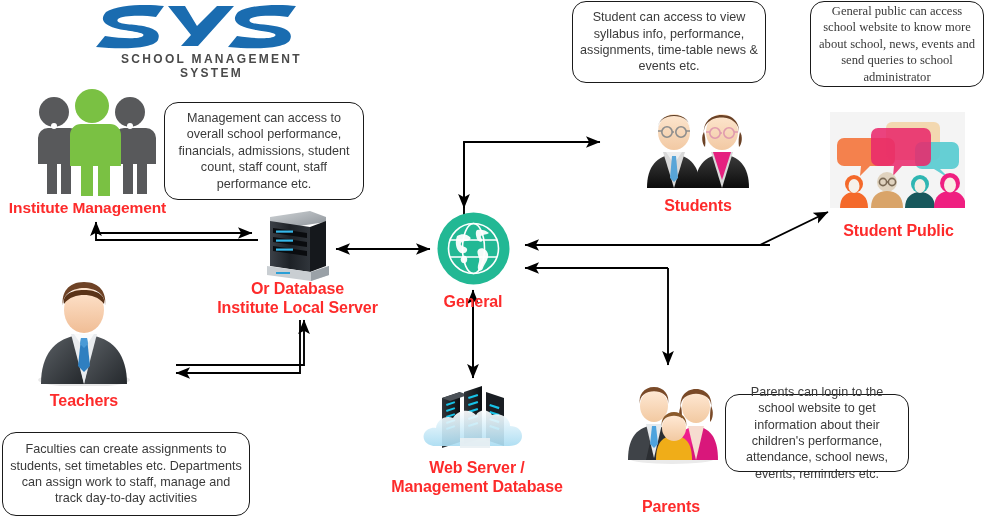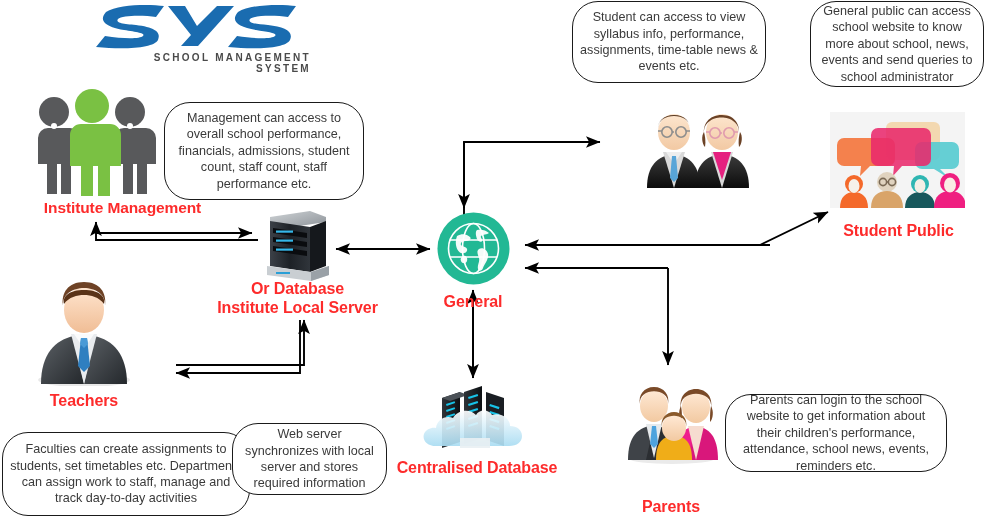--- a/index.html
+++ b/index.html
@@ -2,38 +2,38 @@
 <html><head>
 <meta charset="utf-8">
 <style>
   html,body{margin:0;padding:0;background:#ffffff;}
   body{width:985px;height:517px;position:relative;overflow:hidden;
        font-family:"Liberation Sans","DejaVu Sans",sans-serif;}
   .stage{position:absolute;left:0;top:0;width:985px;height:517px;}
 
   
   .callout{position:absolute;box-sizing:border-box;border:1.6px solid #1a1a1a;
-           border-radius:26px;background:#fff;color:#3a3a3a;
+           border-radius:14px;background:#fff;color:#3a3a3a;
            font-size:12.6px;line-height:16.4px;text-align:center;
            display:flex;align-items:center;justify-content:center;padding:5px 7px;}
   .callout span{display:block;width:100%;}
 
   
   .nodelabel{position:absolute;color:#fd2b2b;font-weight:bold;font-size:15.5px;
              line-height:18.5px;text-align:center;letter-spacing:-0.1px;}
   .nodelabel.big{font-size:16px;}
 
   
   svg.arrows{position:absolute;left:0;top:0;width:985px;height:517px;overflow:visible;}
 
   
   .logo{position:absolute;left:88px;top:2px;width:215px;height:70px;}
   .logo .sms{position:absolute;left:0;top:0;width:215px;height:48px;}
-  .logo .tag{position:absolute;left:8px;top:50px;width:215px;text-align:right;
-             color:#4a4a4a;font-size:10px;font-weight:bold;letter-spacing:2.3px;}
+  .logo .tag{position:absolute;left:16px;top:50px;width:215px;text-align:center;
+             color:#4a4a4a;font-size:12px;font-weight:bold;letter-spacing:2.3px;}
 
   
   .icon{position:absolute;}
 </style>
 </head>
 <body>
 
 <div class="stage">
 
   <div class="logo">
@@ -95,21 +95,21 @@
       <g fill="#7ac143">
         <circle cx="74" cy="18" r="17"></circle>
         <path d="M56,36 h36 a11,11 0 0 1 11,11 v31 h-11 v30 h-12 v-30 h-5 v30 h-12 v-30 h-11 v-31 a11,11 0 0 1 11,-11 z"></path>
       </g>
       <g fill="#ffffff">
         <circle cx="36" cy="38" r="3"></circle>
           <circle cx="112" cy="38" r="3"></circle>
       </g>
     </svg>
   </div>
-  <div class="nodelabel" style="left:0px;top:199px;width:175px;padding-left:35px;">Institute Management</div>
+  <div class="nodelabel" style="left:0px;top:199px;width:175px;">Institute Management</div>
 
   <div class="icon" style="left:262px;top:208px;width:70px;height:76px;">
     <svg viewBox="0 0 70 76" width="70" height="76">
       <defs>
         <linearGradient id="srvTop" x1="0" y1="0" x2="1" y2="1">
           <stop offset="0" stop-color="#cfd3d6"></stop>
             <stop offset="1" stop-color="#8b9197"></stop>
         </linearGradient>
         <linearGradient id="srvBody" x1="0" y1="0" x2="1" y2="0">
           <stop offset="0" stop-color="#3c4148"></stop>
@@ -194,20 +194,21 @@
       <path d="M79,32 c-2,-22 37,-22 35,0 c1,-8 -3,-19 -17,-19 c-14,0 -19,10 -18,19 z" fill="#6b4226"></path>
       <path d="M79,30 c-3,4 -2,12 1,15 c1,-6 0,-11 -1,-15 z" fill="#6b4226"></path>
       <path d="M115,30 c3,4 2,12 -1,15 c-1,-6 0,-11 1,-15 z" fill="#6b4226"></path>
       <g fill="none" stroke="#e09aae" stroke-width="1.6">
         <circle cx="90" cy="31" r="5.2"></circle>
           <circle cx="104" cy="31" r="5.2"></circle>
         <path d="M95,31 h2 M85,30 h-4 M109,30 h4"></path>
       </g>
     </svg>
   </div>
+  <div class="nodelabel big" style="left:612px;top:197px;width:172px;">Students</div>
 
   <div class="icon" style="left:830px;top:112px;width:135px;height:96px;background:#f3f3f3;">
     <svg viewBox="0 0 135 96" width="135" height="96">
       <rect x="0" y="0" width="135" height="96" fill="#f4f4f4"></rect>
       <g opacity="0.9">
         <path d="M62,10 h42 a6,6 0 0 1 6,6 v26 a6,6 0 0 1 -6,6 h-42 a6,6 0 0 1 -6,-6 v-26 a6,6 0 0 1 6,-6 z" fill="#f3cf9b" opacity="0.85"></path>
         <path d="M14,26 h44 a7,7 0 0 1 7,7 v14 a7,7 0 0 1 -7,7 h-18 l-10,10 l1,-10 h-17 a7,7 0 0 1 -7,-7 v-14 a7,7 0 0 1 7,-7 z" fill="#f4692a" opacity="0.92"></path>
         <path d="M92,30 h30 a7,7 0 0 1 7,7 v13 a7,7 0 0 1 -7,7 h-12 l10,10 l-16,-10 h-12 a7,7 0 0 1 -7,-7 v-13 a7,7 0 0 1 7,-7 z" fill="#48c7cd" opacity="0.92"></path>
         <path d="M48,16 h46 a7,7 0 0 1 7,7 v24 a7,7 0 0 1 -7,7 h-22 l-9,10 l1,-10 h-16 a7,7 0 0 1 -7,-7 v-24 a7,7 0 0 1 7,-7 z" fill="#e8155f" opacity="0.88"></path>
       </g>
@@ -297,21 +298,22 @@
           <rect x="70" y="31" width="10" height="2.2" transform="rotate(18 70 31)"></rect>
           <rect x="70" y="38" width="10" height="2.2" transform="rotate(18 70 38)"></rect>
           <rect x="70" y="45" width="10" height="2.2" transform="rotate(18 70 45)"></rect>
         </g>
       </g>
       <path d="M16,66 c-9,0 -14,-6 -12,-12 c2,-5 8,-7 12,-6 c1,-8 9,-13 17,-10 c4,-8 17,-10 23,-3 c3,-6 13,-6 16,0 c9,-3 18,3 18,11 c7,0 12,4 12,10 c0,6 -5,10 -13,10 z" fill="url(#cld)" opacity="0.92"></path>
       <path d="M40,58 h30 v10 h-30 z" fill="#e9eff3" opacity="0.9"></path>
     </svg>
   </div>
   <div class="nodelabel big" style="left:382px;top:459px;width:190px;">
-    <div>Centralised Database</div>
+    <div>Web Server /</div>
+    <div>Management Database</div>
   </div>
 
   <div class="icon" style="left:622px;top:376px;width:100px;height:88px;">
     <svg viewBox="0 0 100 88" width="100" height="88">
       <defs>
         <linearGradient id="sk3" x1="0" y1="0" x2="0" y2="1">
           <stop offset="0" stop-color="#ffe9d5"></stop>
             <stop offset="1" stop-color="#f2c9a1"></stop>
         </linearGradient>
       </defs>
@@ -340,29 +342,26 @@
   <div class="nodelabel big" style="left:616px;top:498px;width:110px;">Parents</div>
 
   <div class="callout" style="left:164px;top:102px;width:200px;height:98px;">
     <span>Management can access to overall school performance, financials, admissions, student count, staff count, staff performance etc.</span>
   </div>
 
   <div class="callout" style="left:572px;top:1px;width:194px;height:82px;">
     <span>Student can access to view syllabus info, performance, assignments, time-table news &amp; events etc.</span>
   </div>
 
-  <div class="callout" style="left:810px;top:1px;width:174px;height:86px;">
+  <div class="callout" style="left:810px;top:1px;width:174px;height:86px;font-family:Liberation Serif, serif;">
     <span>General public can access school website to know more about school, news, events and send queries to school administrator</span>
   </div>
 
   <div class="callout" style="left:2px;top:432px;width:248px;height:84px;">
     <span>Faculties can create assignments to students, set timetables etc. Departments can assign work to staff, manage and track day-to-day activities</span>
   </div>
 
-  <div class="callout" style="left:232px;top:423px;width:155px;height:72px;">
-    <span>Web server synchronizes with local server and stores required information</span>
-  </div>
-
-  <div class="callout" style="left:725px;top:394px;width:222px;height:78px;">
+
+  <div class="callout" style="left:725px;top:394px;width:184px;height:78px;">
     <span>Parents can login to the school website to get information about their children's performance, attendance, school news, events, reminders etc.</span>
   </div>
 
 </div>
 
 </body></html>

